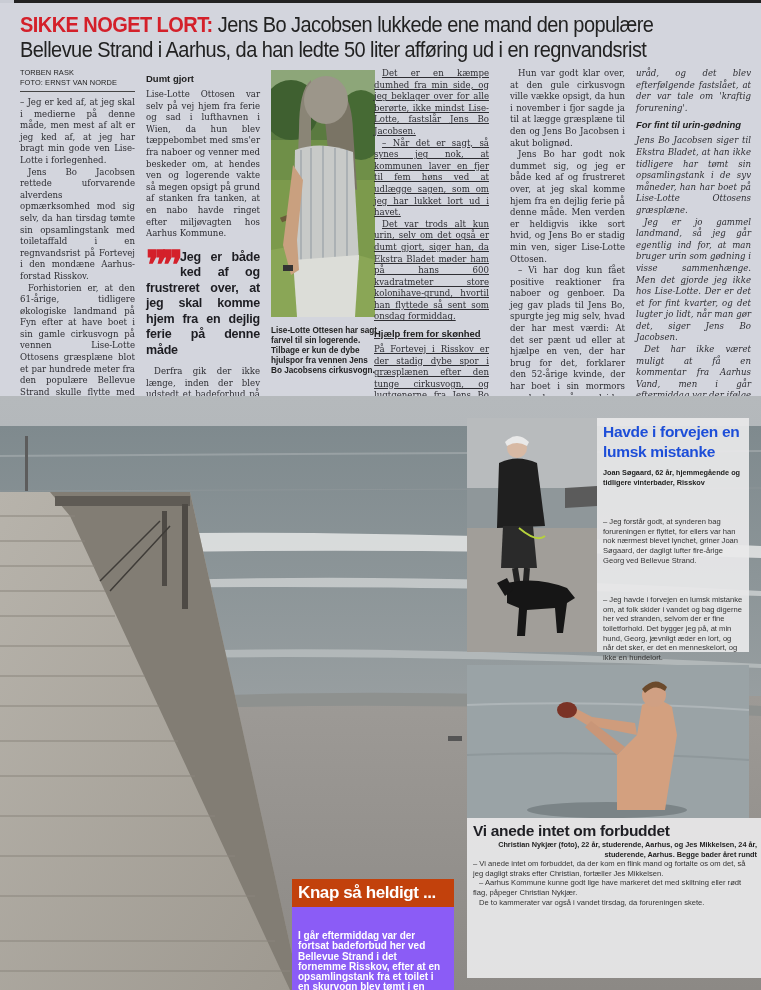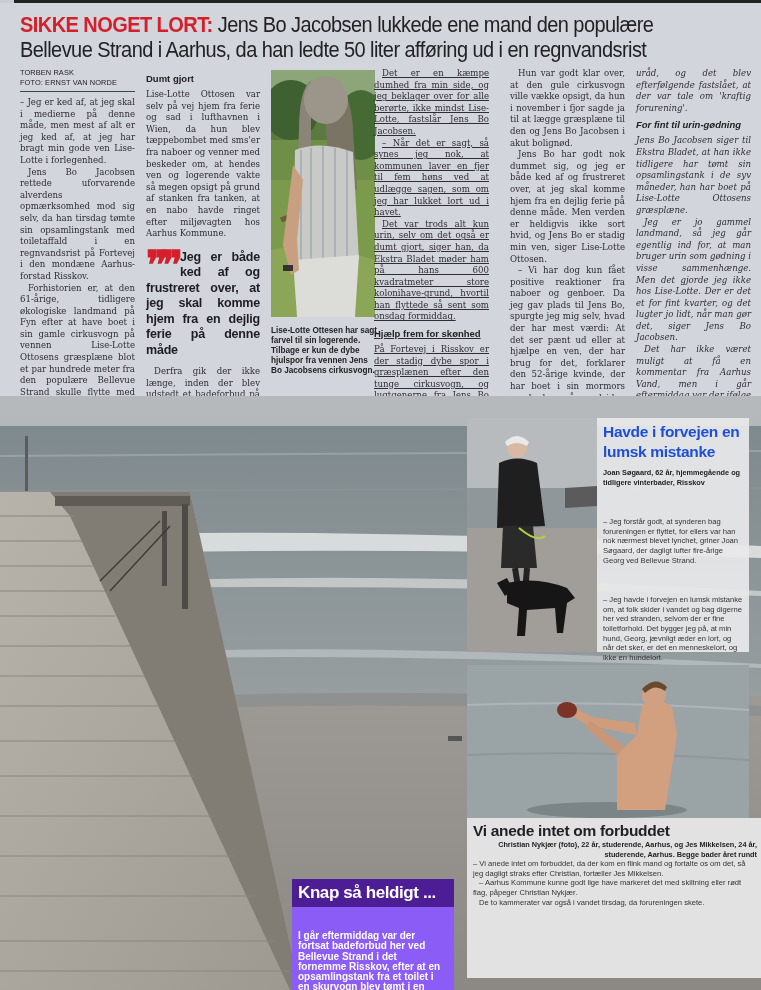--- a/index.html
+++ b/index.html
@@ -22,21 +22,21 @@
   .box-dog { position: absolute; left: 597px; top: 418px; width: 152px; height: 234px; background: rgba(232,232,234,0.93); padding: 4px 6px; font-family: "Liberation Sans", sans-serif; }
   .box-dog .bh { font-weight: bold; font-size: 15.5px; line-height: 20px; color: #1d4ed8; letter-spacing: -0.3px; margin-bottom: 6px; }
   .box-dog .bb { font-weight: bold; font-size: 7.3px; line-height: 9.6px; color: #222; }
   .box-dog .bt { font-size: 7.6px; line-height: 9.6px; color: #333; margin-top: 30px; }
   .box-swim { position: absolute; left: 467px; top: 818px; width: 296px; height: 160px; background: rgba(232,232,234,0.93); padding: 3px 6px; font-family: "Liberation Sans", sans-serif; }
   .box-swim .bh { font-weight: bold; font-size: 15.5px; line-height: 19px; color: #1f1f24; letter-spacing: -0.3px; }
   .box-swim .bb { font-weight: bold; font-size: 7.3px; line-height: 9.6px; color: #222; text-align: right; }
   .box-swim .bt { font-size: 7.6px; line-height: 9.6px; color: #333; }
   .box-swim .bt.ind { text-indent: 6px; }
   .knap { position: absolute; left: 292px; top: 879px; width: 162px; height: 111px; }
-  .knap .kh { background: #4c1d95; color: #fff; font-family: "Liberation Sans", sans-serif; font-weight: bold; font-size: 17px; line-height: 24px; height: 28px; padding: 2px 6px; letter-spacing: -0.4px; }
+  .knap .kh { background: #c2410c; color: #fff; font-family: "Liberation Sans", sans-serif; font-weight: bold; font-size: 17px; line-height: 24px; height: 28px; padding: 2px 6px; letter-spacing: -0.4px; }
   .knap .kt { background: #8b5cf6; color: #fff; font-family: "Liberation Sans", sans-serif; font-weight: bold; font-size: 10px; line-height: 10.3px; padding: 24px 6px; height: 83px; }
   .photo-dog { position: absolute; left: 467px; top: 418px; width: 130px; height: 234px; overflow: hidden; }
   .photo-swim { position: absolute; left: 467px; top: 665px; width: 282px; height: 153px; overflow: hidden; }
 </style>
 </head>
 <body>
 
 <div class="topbar"></div>
 <div class="upper"></div>
 

